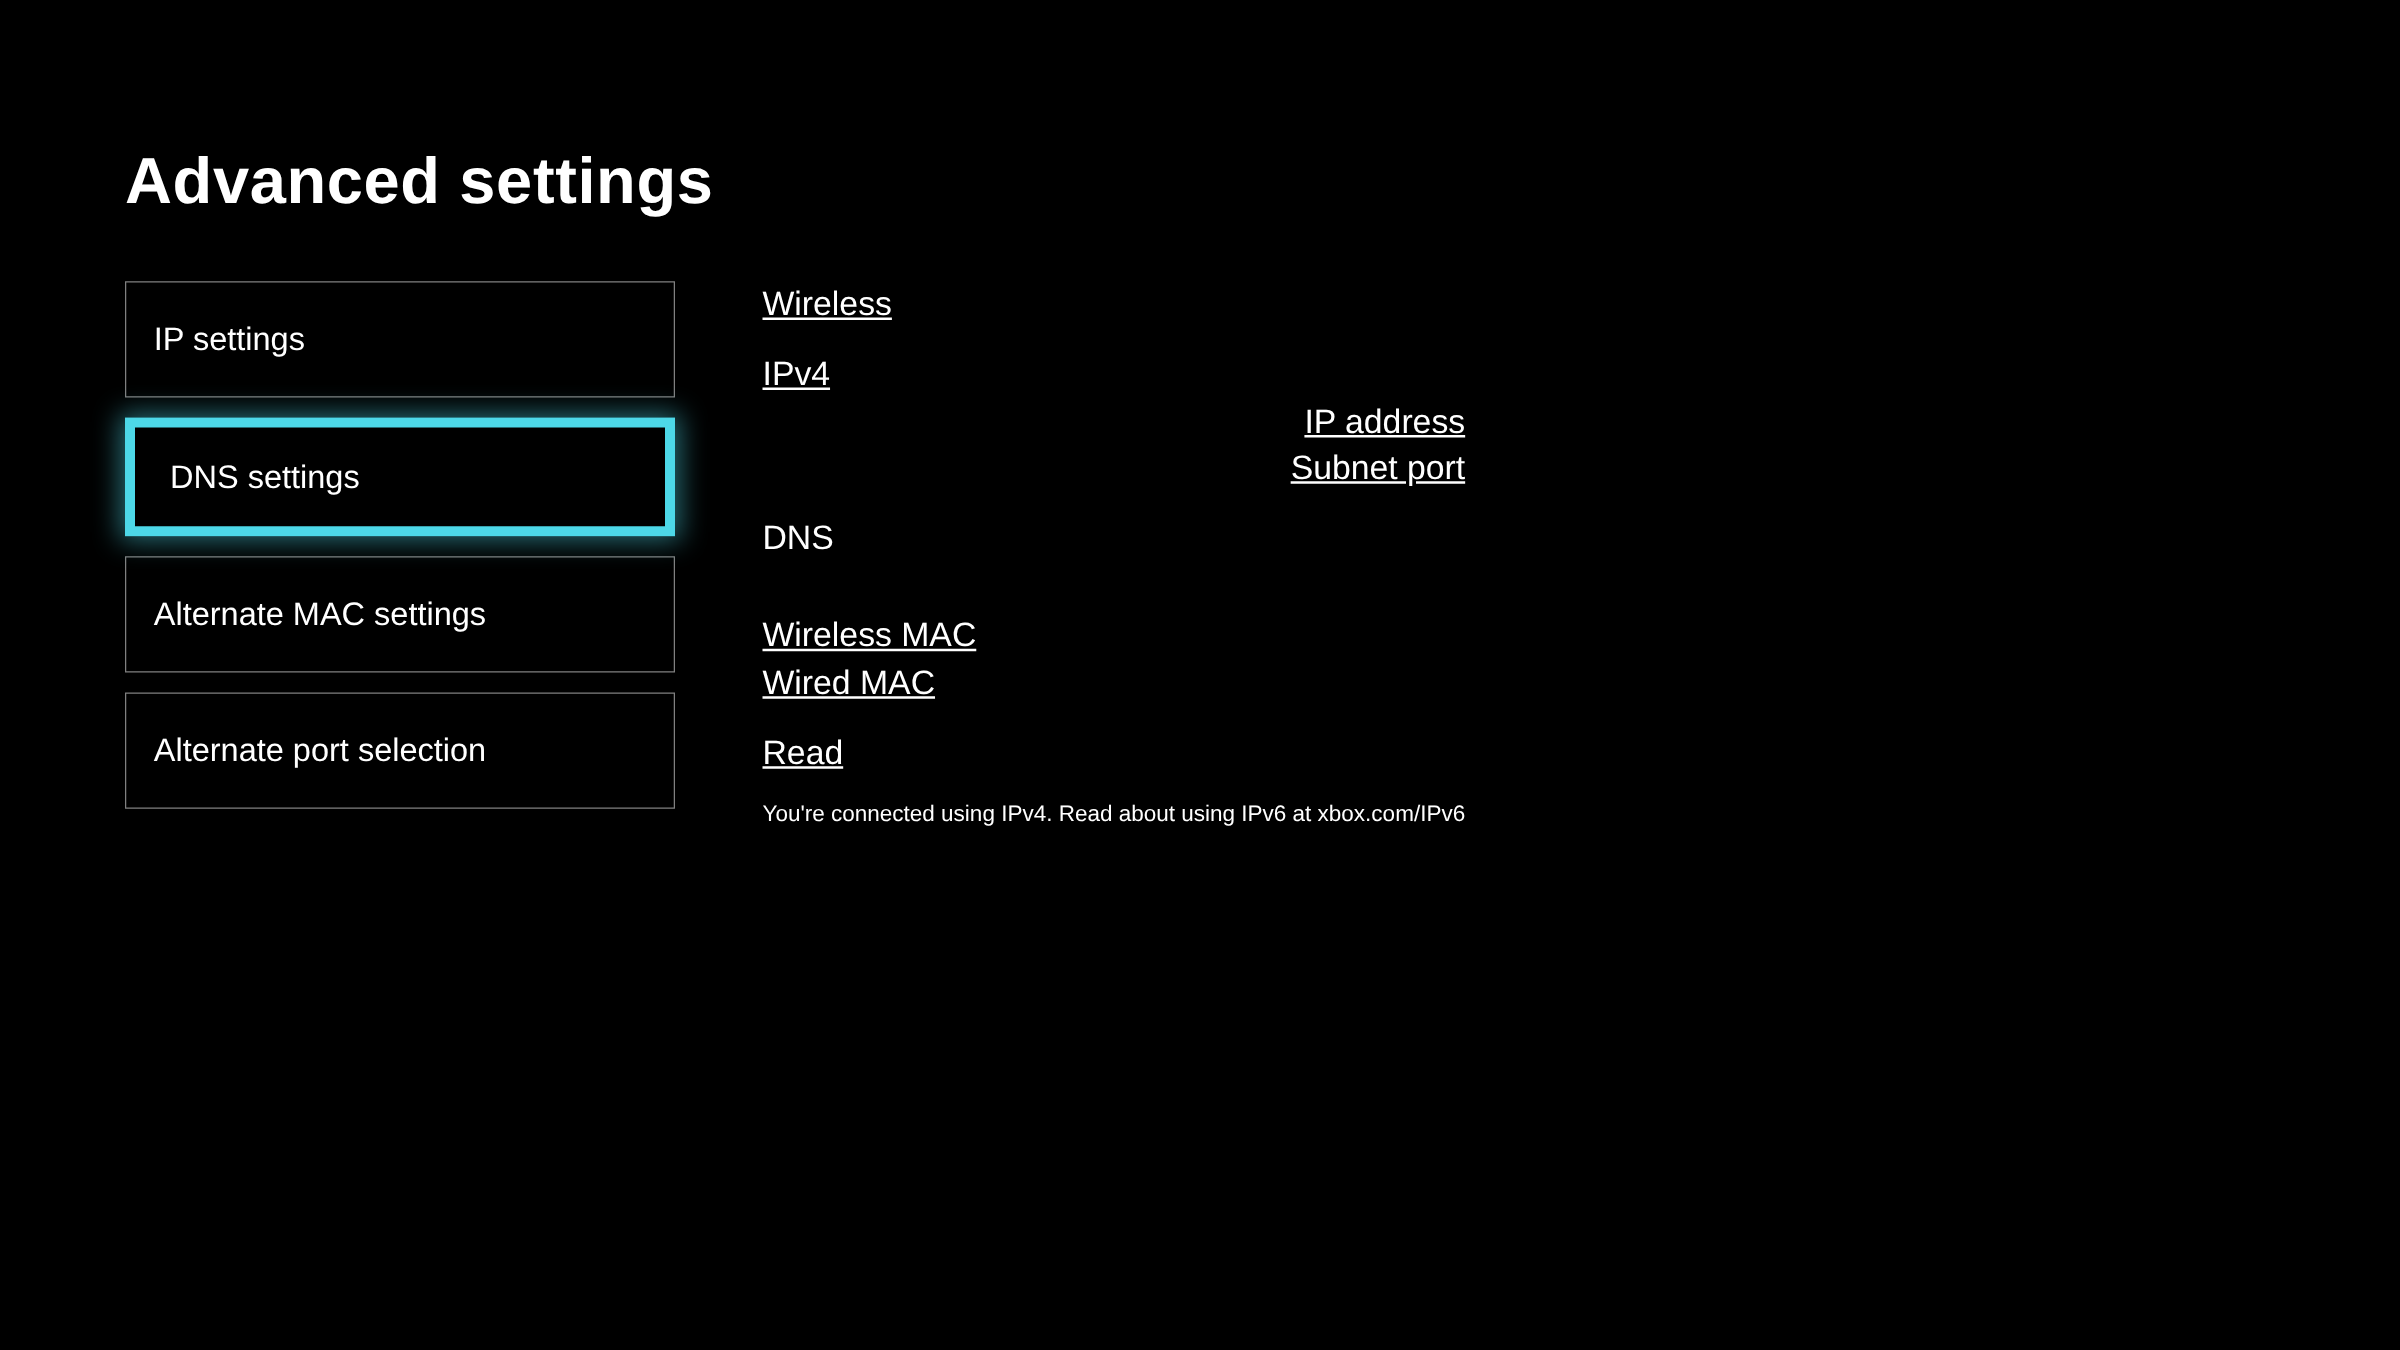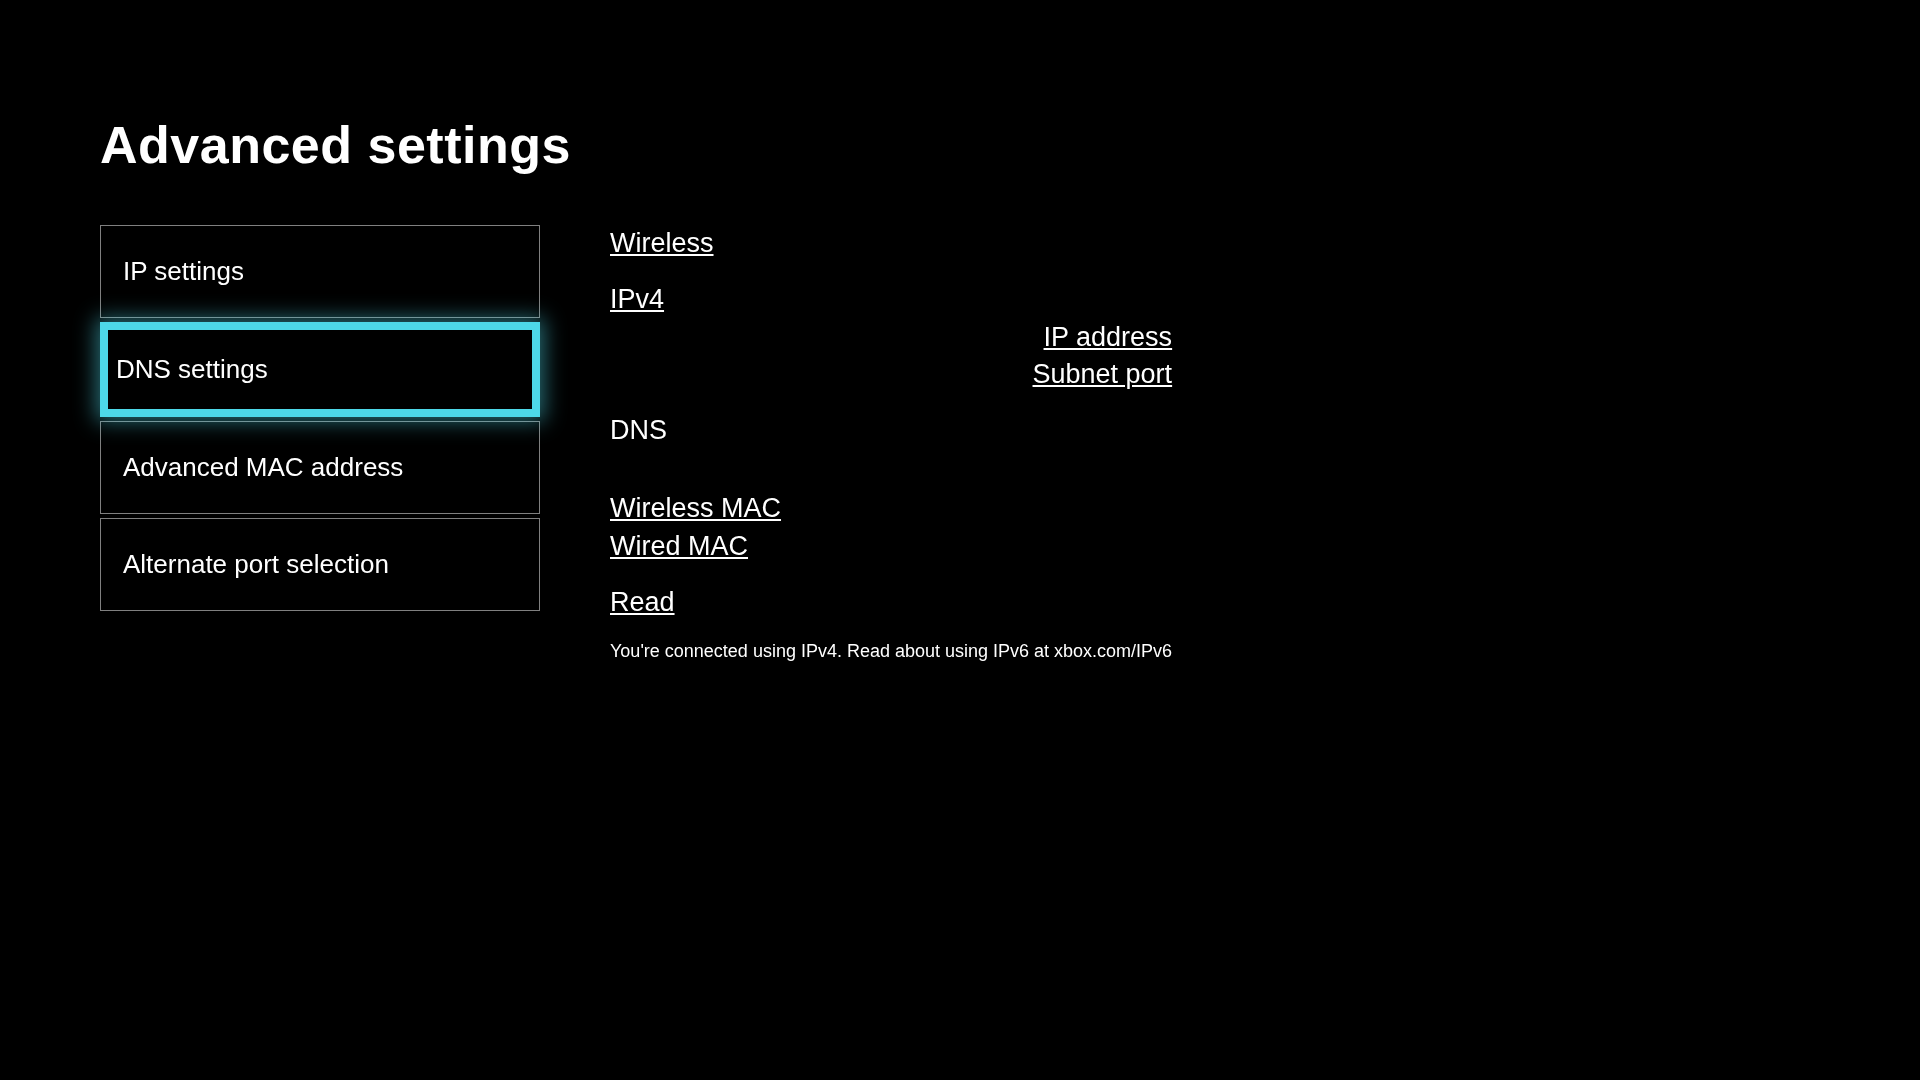--- a/index.html
+++ b/index.html
@@ -33,27 +33,27 @@
       display: flex;
       flex-direction: column;
       width: 440px;
     }
     .menu-item {
       border: 1px solid #808080;
       padding: 30px 22px;
       font-size: 26px;
       font-weight: 300;
       cursor: pointer;
-      margin-bottom: 4px;
+      margin-bottom: 16px;
       background: #000;
     }
     .menu-item.selected {
       border: 8px solid #4dd8e8;
       box-shadow: 0 0 20px 4px rgba(77, 216, 232, 0.5);
-      padding: 24px 8px;
+      padding: 24px 28px;
       position: relative;
       z-index: 1;
     }
     .info-panel {
       padding-top: 0px;
       font-size: 27px;
       font-weight: 300;
       line-height: 1.4;
     }
     .info-section {
@@ -81,21 +81,21 @@
 </head>
 <body>
 
 <div class="container">
   <h1 class="page-title">Advanced settings</h1>
 
   <div class="content">
     <div class="menu">
       <div class="menu-item">IP settings</div>
       <div class="menu-item selected">DNS settings</div>
-      <div class="menu-item">Advanced MAC address</div>
+      <div class="menu-item">Alternate MAC settings</div>
       <div class="menu-item">Alternate port selection</div>
     </div>
 
     <div class="info-panel">
       <div class="info-section info-gap-small">
         <div class="info-heading">Wireless</div>
       </div>
 
       <div class="info-section info-gap-small">
         <div class="info-heading">IPv4</div>

